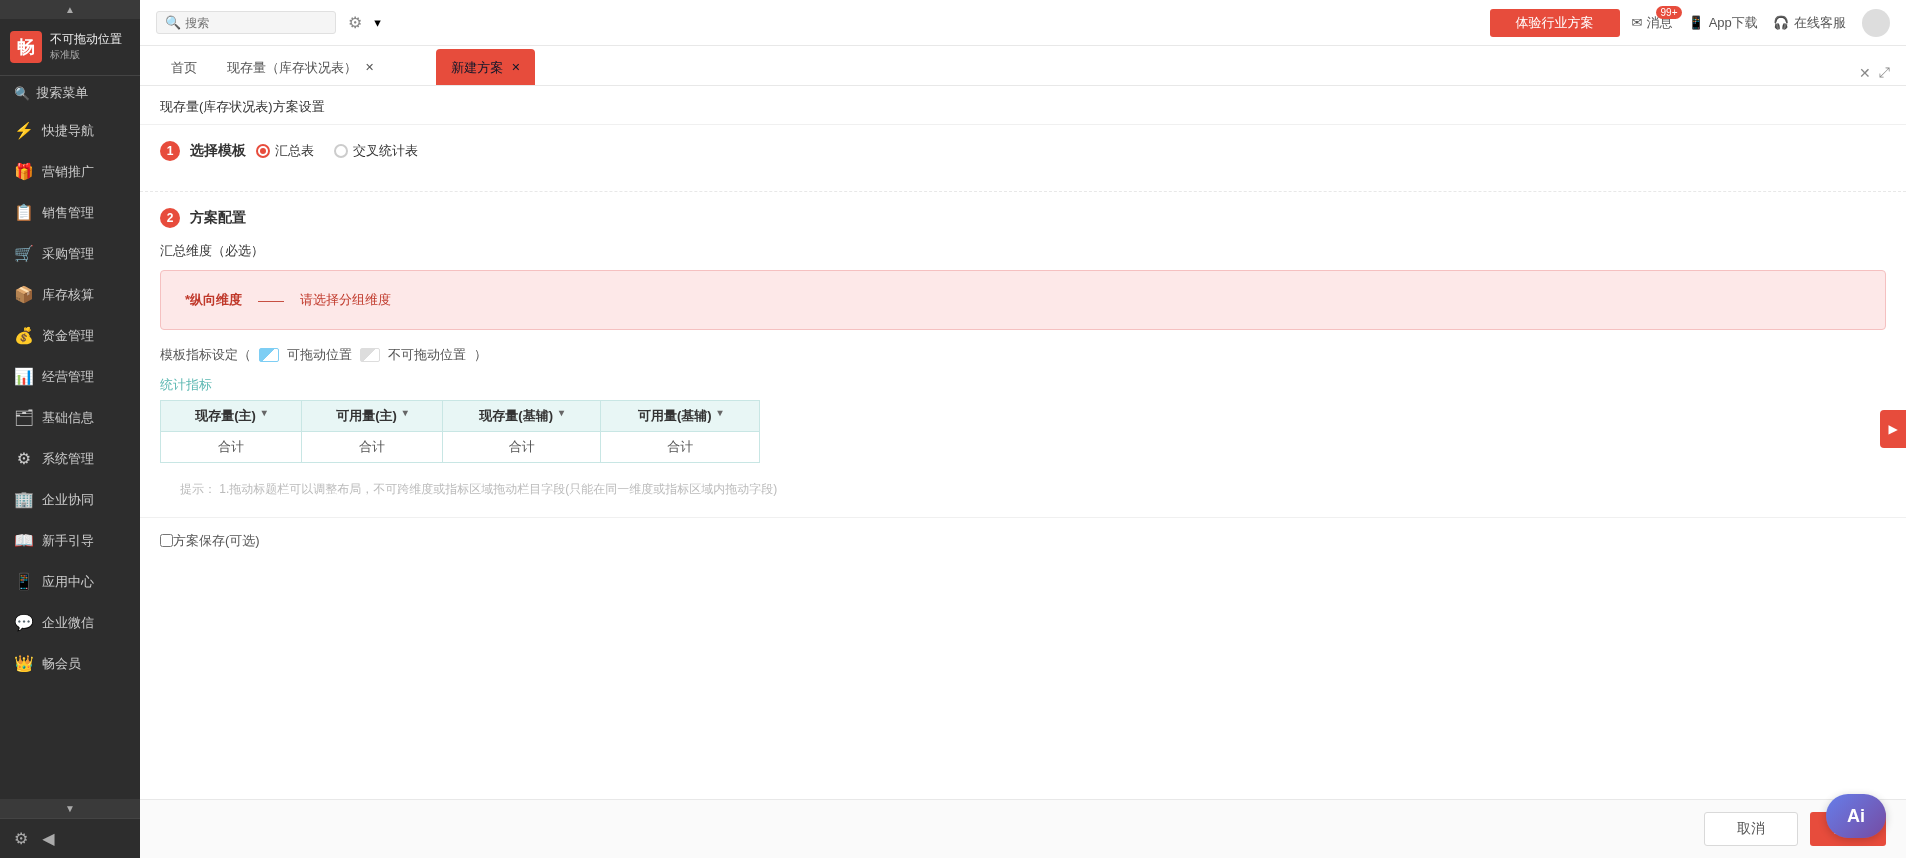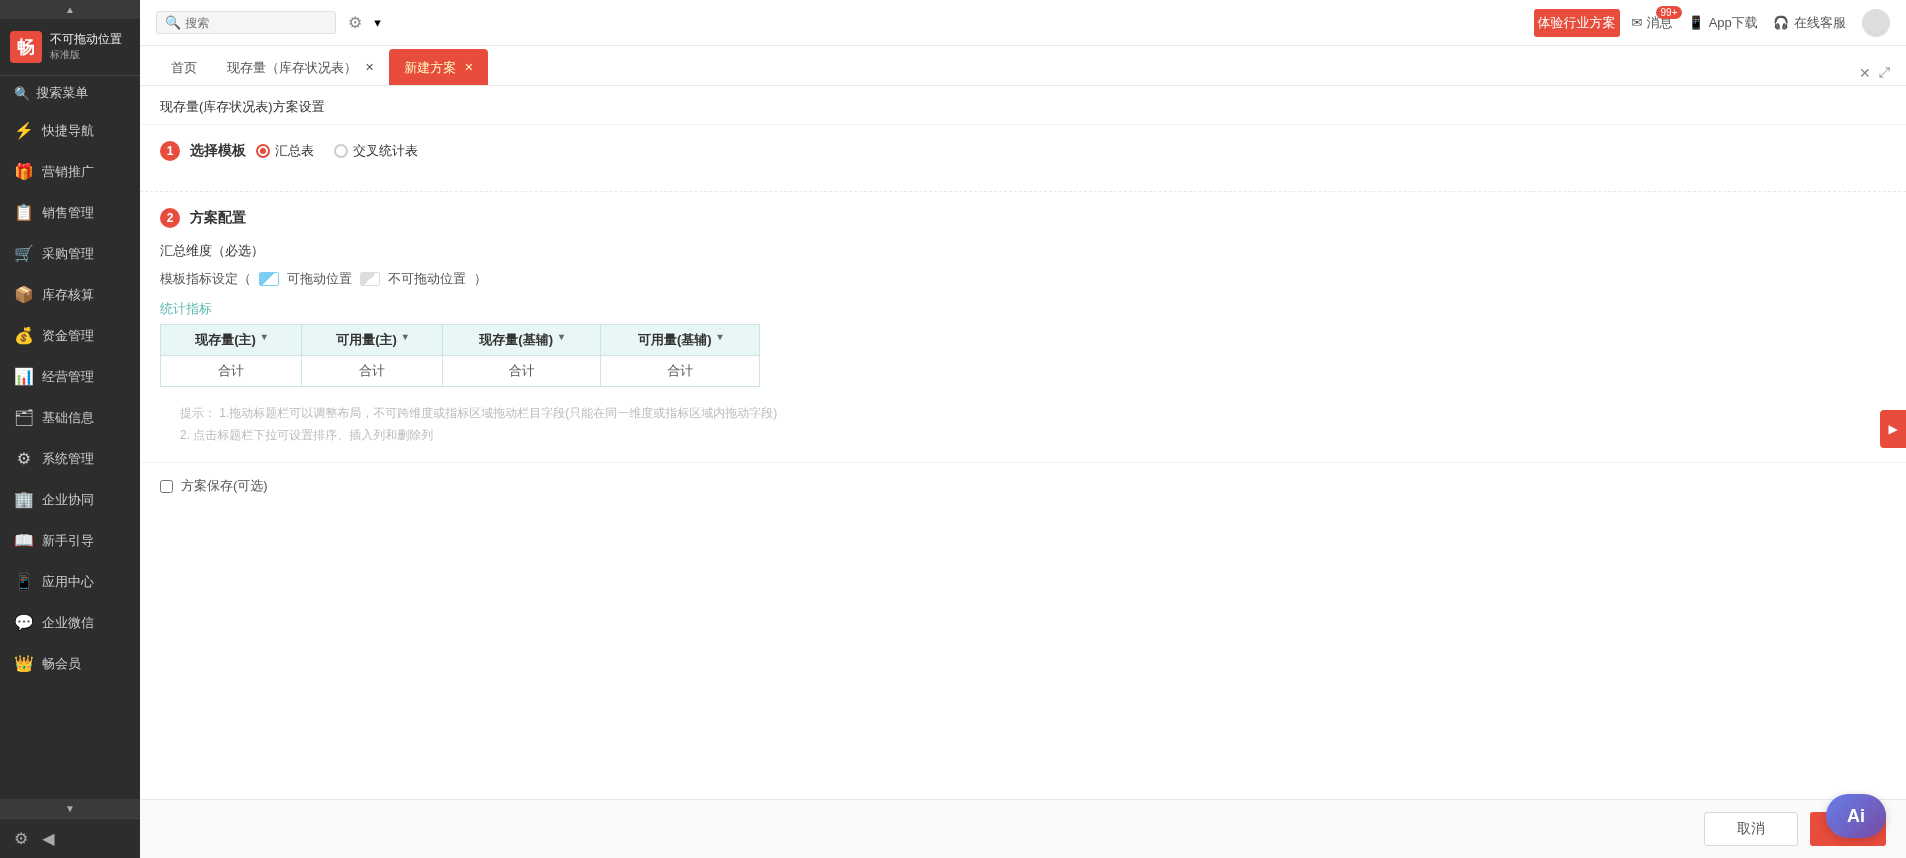--- a/index.html
+++ b/index.html
@@ -110,21 +110,21 @@
       background: transparent;
       outline: none;
       font-size: 12px;
       width: 130px;
       color: #999;
     }
     .header-btn-industry {
       background: #e74c3c;
       color: white;
       border: none;
-      padding: 5px 4px;
+      padding: 5px 26px;
       border-radius: 3px;
       cursor: pointer;
       font-size: 13px;
       margin-left: auto;
     }
     .header-right {
       display: flex;
       align-items: center;
       gap: 16px;
       color: #555;
@@ -173,22 +173,23 @@
       gap: 8px;
       cursor: pointer;
       font-size: 13px;
       color: #555;
       border-top: 1px solid transparent;
       border-left: 1px solid transparent;
       border-right: 1px solid transparent;
     }
     .tab.active {
       background: #e74c3c;
-      color: #fef9c3;
+      color: #0f172a;
       border-radius: 4px 4px 0 0;
+      margin-left: 47px;
     }
     .tab-close { font-size: 11px; cursor: pointer; }
 
     
     .tab-controls {
       margin-left: auto;
       display: flex;
       gap: 8px;
       align-items: center;
       padding-bottom: 4px;
@@ -364,21 +365,20 @@
       color: #bbb;
       font-size: 12px;
       line-height: 1.8;
     }
 
     
     .save-row {
       padding: 14px 20px;
       display: flex;
       align-items: center;
-      gap: 8px;
       font-size: 13px;
       color: #555;
       border-top: 1px solid #f0f0f0;
     }
     .save-row input[type="checkbox"] { cursor: pointer; }
 
     
     .footer-bar {
       background: #fafafa;
       border-top: 1px solid #e8e8e8;
@@ -600,20 +600,27 @@
       </div>
 
       <div class="section2">
         <div class="step-label">
           <div class="step-num">2</div>
           <div class="step-title">方案配置</div>
         </div>
 
         <div class="subsection-title">汇总维度（必选）</div>
 
+        <div class="required-box">
+          <div class="required-row">
+            <span class="req-label">*纵向维度</span>
+            <span class="req-dash">——</span>
+            <span class="req-placeholder">请选择分组维度</span>
+          </div>
+        </div>
 
         <div class="indicator-row">
           <span>模板指标设定（</span>
           <span class="indicator-movable"></span>
           <span>可拖动位置</span>
           <span class="indicator-fixed"></span>
           <span>不可拖动位置</span>
           <span>）</span>
         </div>
 
@@ -654,21 +661,20 @@
                 <td>合计</td>
                 <td>合计</td>
                 <td>合计</td>
               </tr>
             </tbody>
           </table>
         </div>
 
         <div class="tip-section">
           <div>提示：  1.拖动标题栏可以调整布局，不可跨维度或指标区域拖动栏目字段(只能在同一维度或指标区域内拖动字段)</div>
-          <div>2. 点击标题栏下拉可设置排序、插入列和删除列</div>
         </div>
       </div>
 
       <div class="save-row">
         <input type="checkbox" style="">
         <span>方案保存(可选)</span>
       </div>
 
     </div>
   </div>

